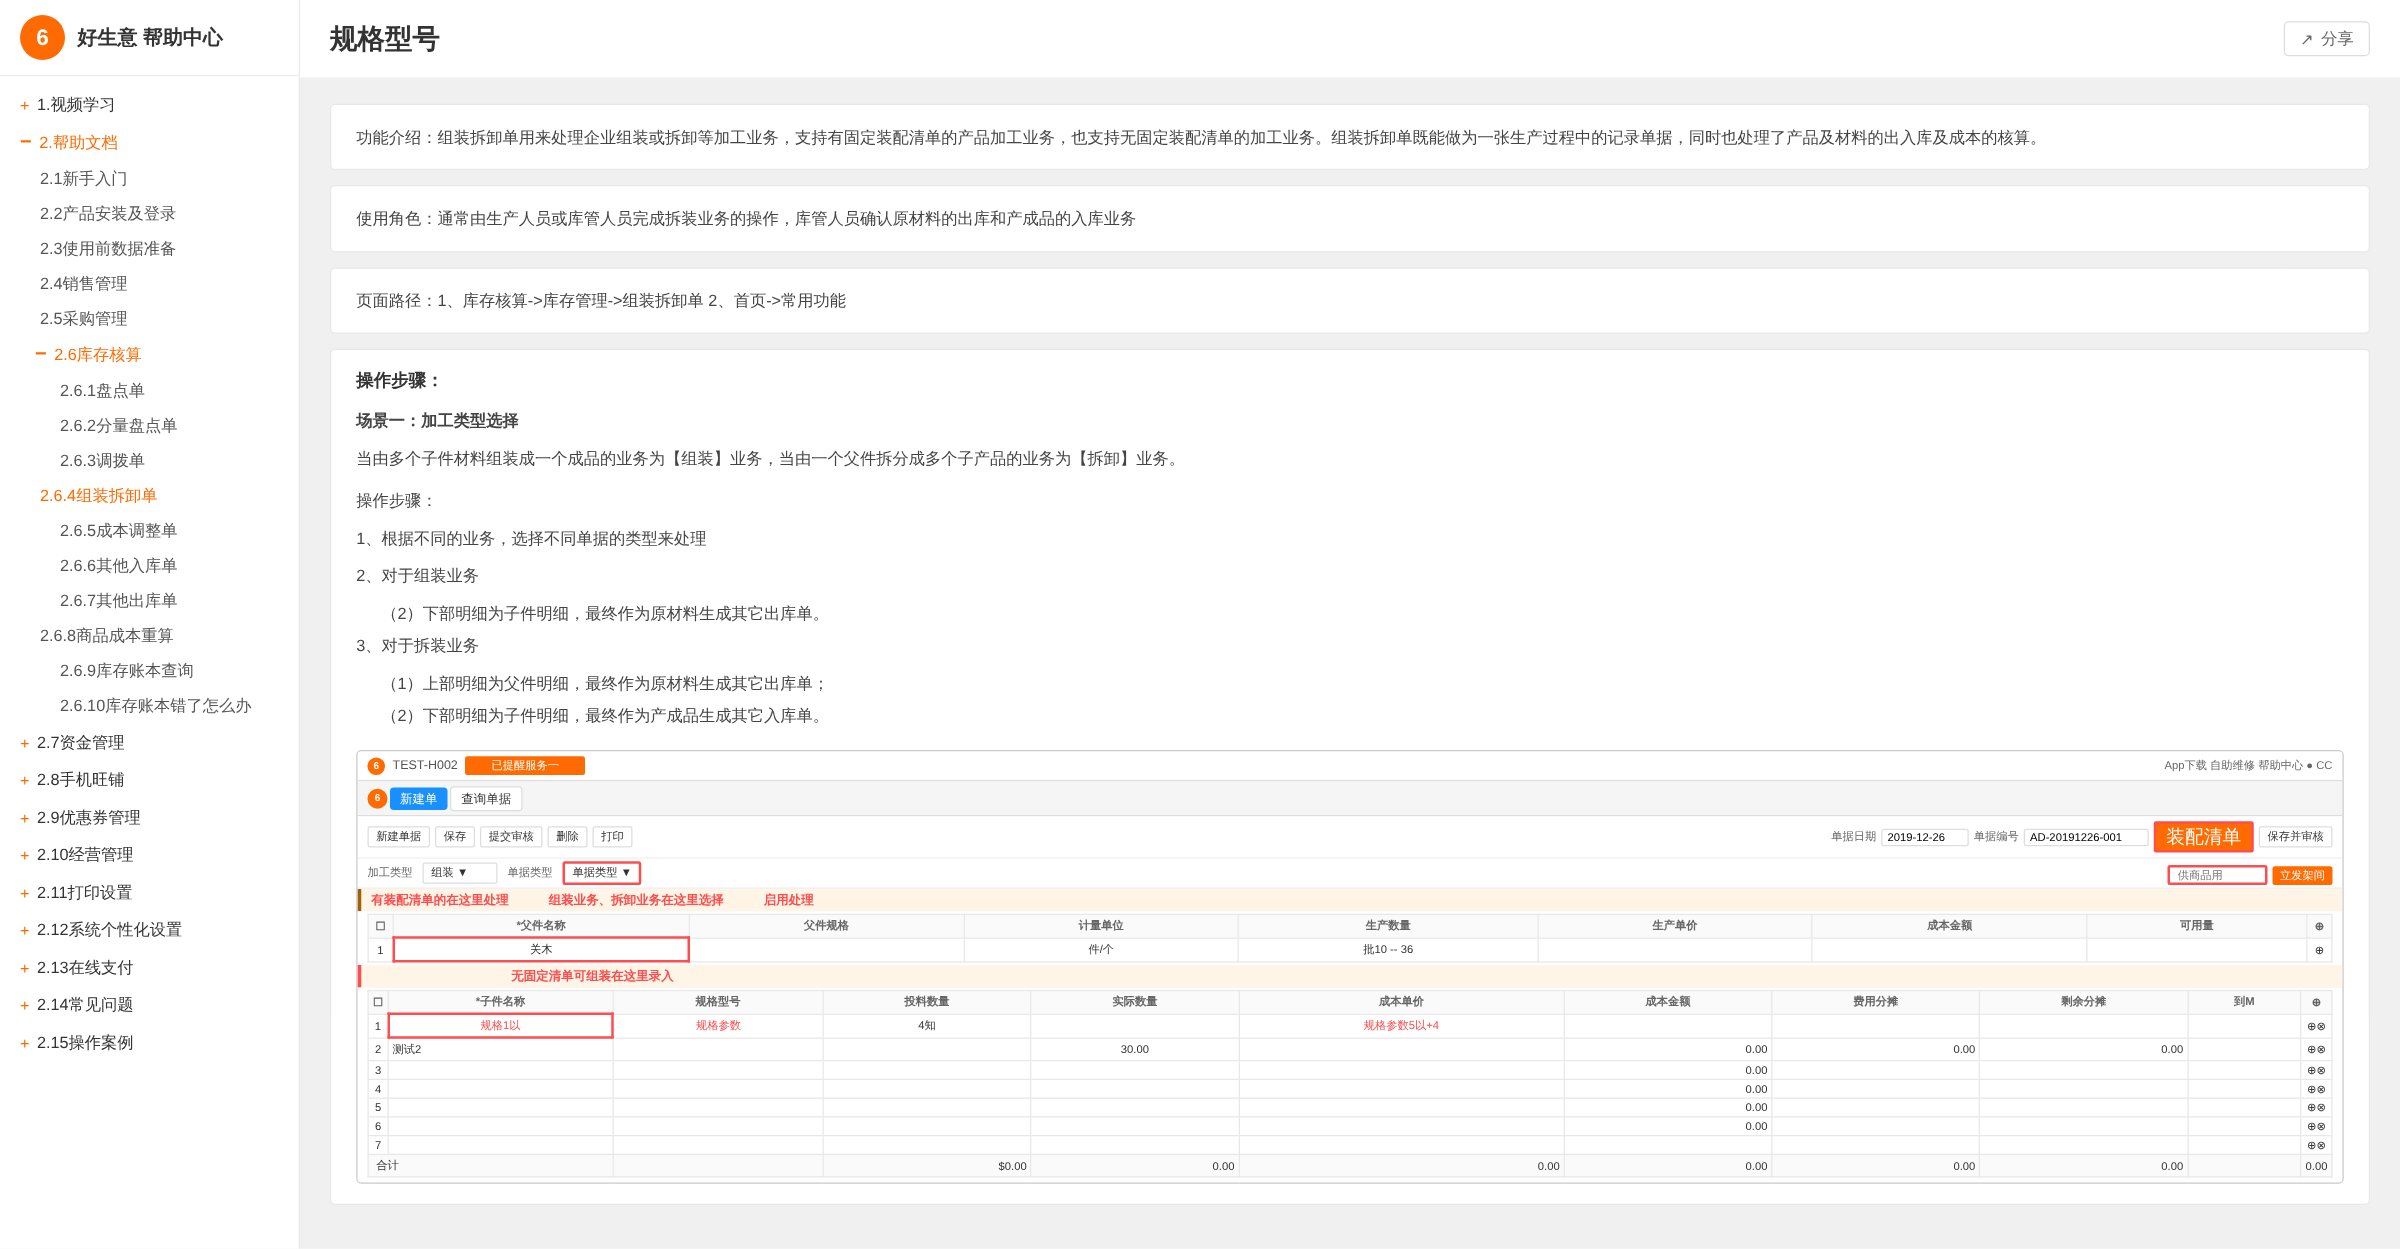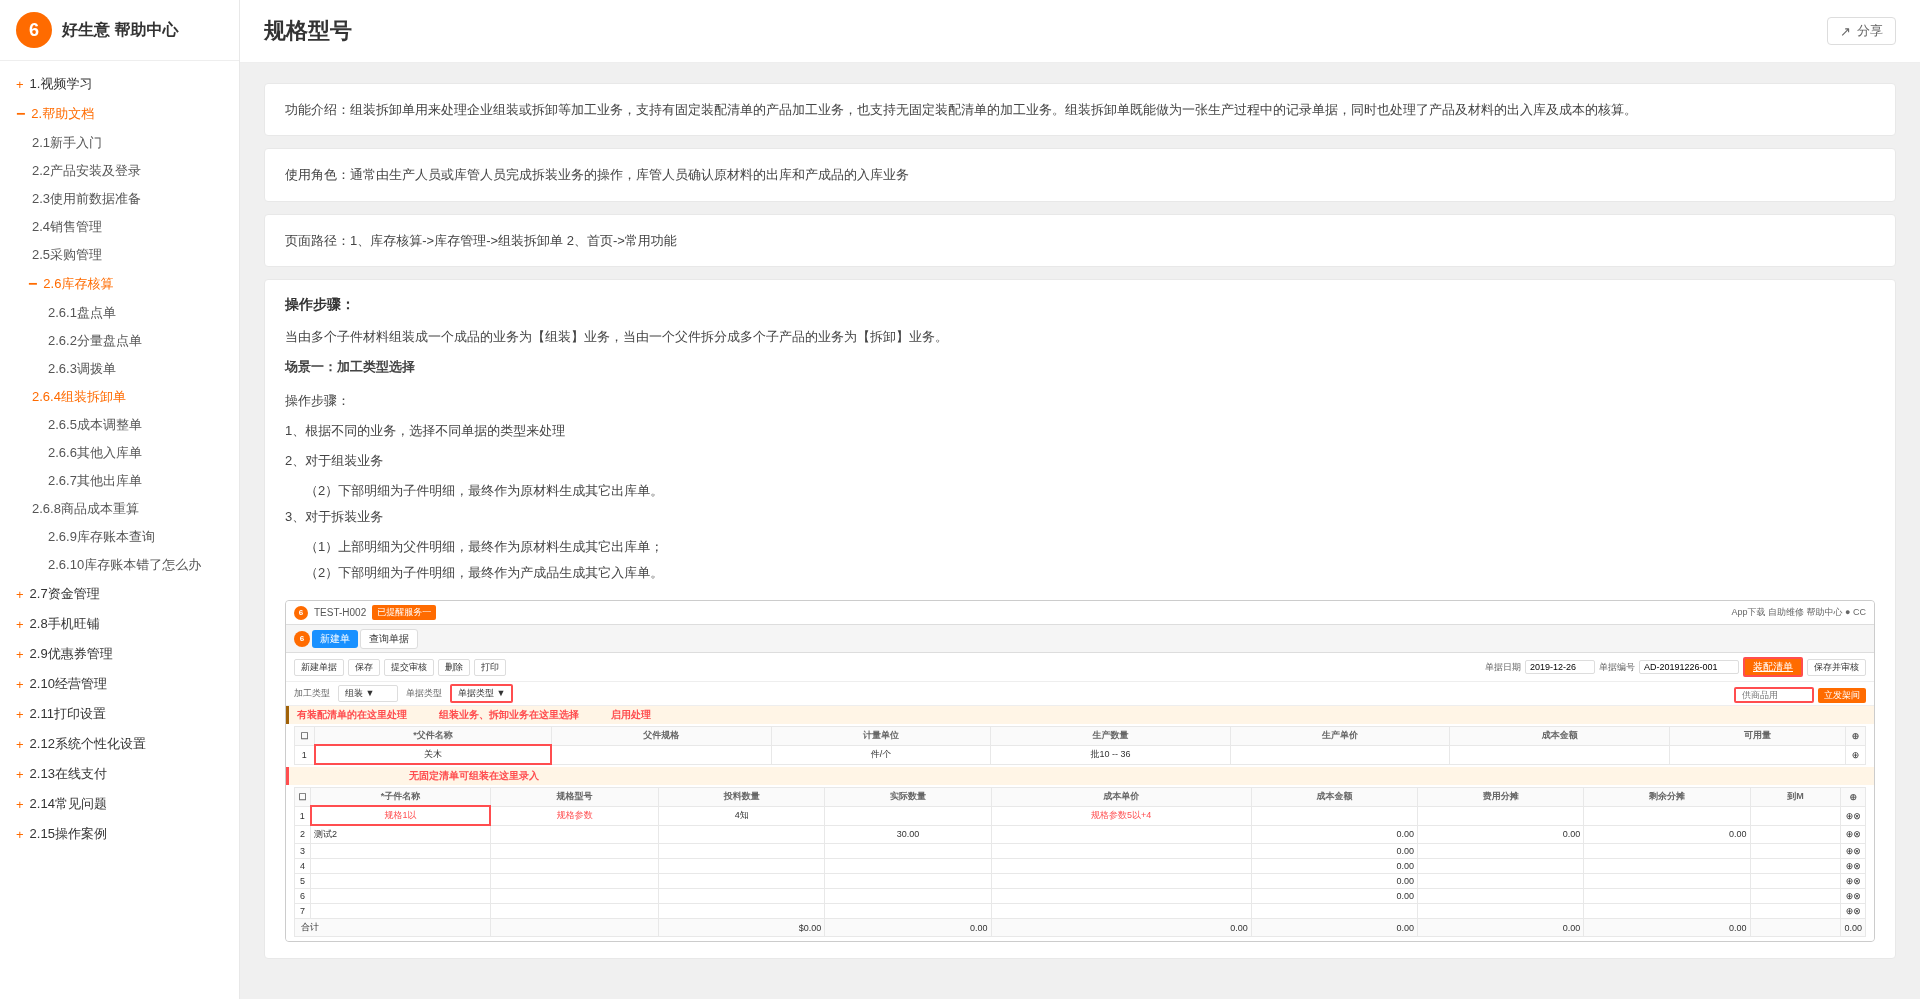--- a/index.html
+++ b/index.html
@@ -137,41 +137,41 @@
       <span>使用角色：通常由生产人员或库管人员完成拆装业务的操作，库管人员确认原材料的出库和产成品的入库业务</span>
     </div>
 
     <div class="info-block">
       <span>页面路径：1、库存核算-&gt;库存管理-&gt;组装拆卸单 2、首页-&gt;常用功能</span>
     </div>
 
     <div class="content-block">
       <div class="section-title">操作步骤：</div>
 
-      <p class="step-num">当由多个子件材料组装成一个成品的业务为【组装】业务，当由一个父件拆分成多个子产品的业务为【拆卸】业务。</p>
       <p class="step-num">
         <strong>场景一：加工类型选择</strong>
       </p>
+      <p class="step-num">当由多个子件材料组装成一个成品的业务为【组装】业务，当由一个父件拆分成多个子产品的业务为【拆卸】业务。</p>
 
       <p class="step-num" style="margin-top:8px;">操作步骤：</p>
       <p class="step-num">1、根据不同的业务，选择不同单据的类型来处理</p>
       <p class="step-num">2、对于组装业务</p>
       <p class="step-sub">（2）下部明细为子件明细，最终作为原材料生成其它出库单。</p>
       <p class="step-num">3、对于拆装业务</p>
       <p class="step-sub">（1）上部明细为父件明细，最终作为原材料生成其它出库单；</p>
       <p class="step-sub">（2）下部明细为子件明细，最终作为产成品生成其它入库单。</p>
 
       <div class="screenshot-wrapper" style="margin-top:14px;">
         <div style="background:#e8e8e8; border:1px solid #ccc; border-radius:4px; overflow:hidden; position:relative;">
 
           <div style="background:#fff; height:24px; display:flex; align-items:center; justify-content:space-between; padding:0 8px; border-bottom:1px solid #ddd; font-size:10px; color:#555;">
             <div style="display:flex;align-items:center;gap:6px;">
               <div style="width:14px;height:14px;border-radius:50%;background:#ff6b00;color:#fff;font-size:8px;display:flex;align-items:center;justify-content:center;font-weight:bold;">6</div>
               <span>TEST-H002</span>
-              <span style="background:#ff6b00;color:#fff;padding:1px 5px;border-radius:2px;font-size:9px;">已提醒服务一</span>
+              <span style="background:#ff6b00;color:#fff;padding:1px 21px;border-radius:2px;font-size:9px;">已提醒服务一</span>
             </div>
             <div style="font-size:9px;color:#666;">App下载  自助维修  帮助中心  ●  CC</div>
           </div>
 
           <div style="background:#f5f5f5;display:flex;align-items:center;padding:0 8px;border-bottom:1px solid #ddd;height:28px;gap:2px;">
             <div style="width:16px;height:16px;background:#ff6b00;border-radius:50%;display:flex;align-items:center;justify-content:center;color:#fff;font-size:8px;font-weight:bold;">6</div>
             <button style="background:#1890ff;color:#fff;border:none;border-radius:3px;padding:2px 8px;font-size:10px;cursor:pointer;">新建单</button>
             <button style="background:#fff;color:#333;border:1px solid #ddd;border-radius:3px;padding:2px 8px;font-size:10px;cursor:pointer;">查询单据</button>
           </div>
 
@@ -181,21 +181,21 @@
             <button style="background:#fff;border:1px solid #ddd;border-radius:2px;padding:1px 6px;font-size:9px;color:#333;">提交审核</button>
             <button style="background:#fff;border:1px solid #ddd;border-radius:2px;padding:1px 6px;font-size:9px;color:#333;">删除</button>
             <button style="background:#fff;border:1px solid #ddd;border-radius:2px;padding:1px 6px;font-size:9px;color:#333;">打印</button>
             <span style="flex:1;"></span>
             <span style="font-size:9px;color:#666;">单据日期</span>
             <input style="border: 1px solid rgb(221, 221, 221); border-radius: 2px; padding: 1px 4px; font-size: 9px; width: 70px;" value="2019-12-26">
             <span style="font-size:9px;color:#666;text-align:center;">单据编号</span>
             <input style="border: 1px solid rgb(221, 221, 221); border-radius: 2px; padding: 1px 4px; font-size: 9px; width: 100px;" value="AD-20191226-001">
 
             <div style="position:relative;display:inline-block;">
-              <button style="background:#ff6b00;color:#fff;border:none;border-radius:2px;padding:1px 8px;font-size:10px;cursor:pointer;border:2px solid #ff4d4f;text-decoration:underline;">装配清单</button>
+              <button style="background:#ff6b00;color:#fff;border:none;border-radius:2px;padding:1px 8px;font-size:15px;cursor:pointer;border:2px solid #ff4d4f;">装配清单</button>
             </div>
             <button style="background:#fff;border:1px solid #ddd;border-radius:2px;padding:1px 6px;font-size:9px;color:#333;">保存并审核</button>
           </div>
 
           <div style="position:relative;padding:2px 8px;background:#fff;border-bottom:1px solid #eee;">
             <div style="display:flex;align-items:center;gap:8px;flex-wrap:wrap;">
               <span style="font-size:9px;color:#666;">加工类型</span>
               <div style="border:1px solid #ddd;border-radius:2px;padding:1px 6px;font-size:9px;background:#fff;min-width:60px;">组装 ▼</div>
               <span style="font-size:9px;color:#666;">单据类型</span>
               <div style="border:2px solid #ff4d4f;border-radius:2px;padding:1px 6px;font-size:9px;background:#fff;min-width:60px;">单据类型 ▼</div>

